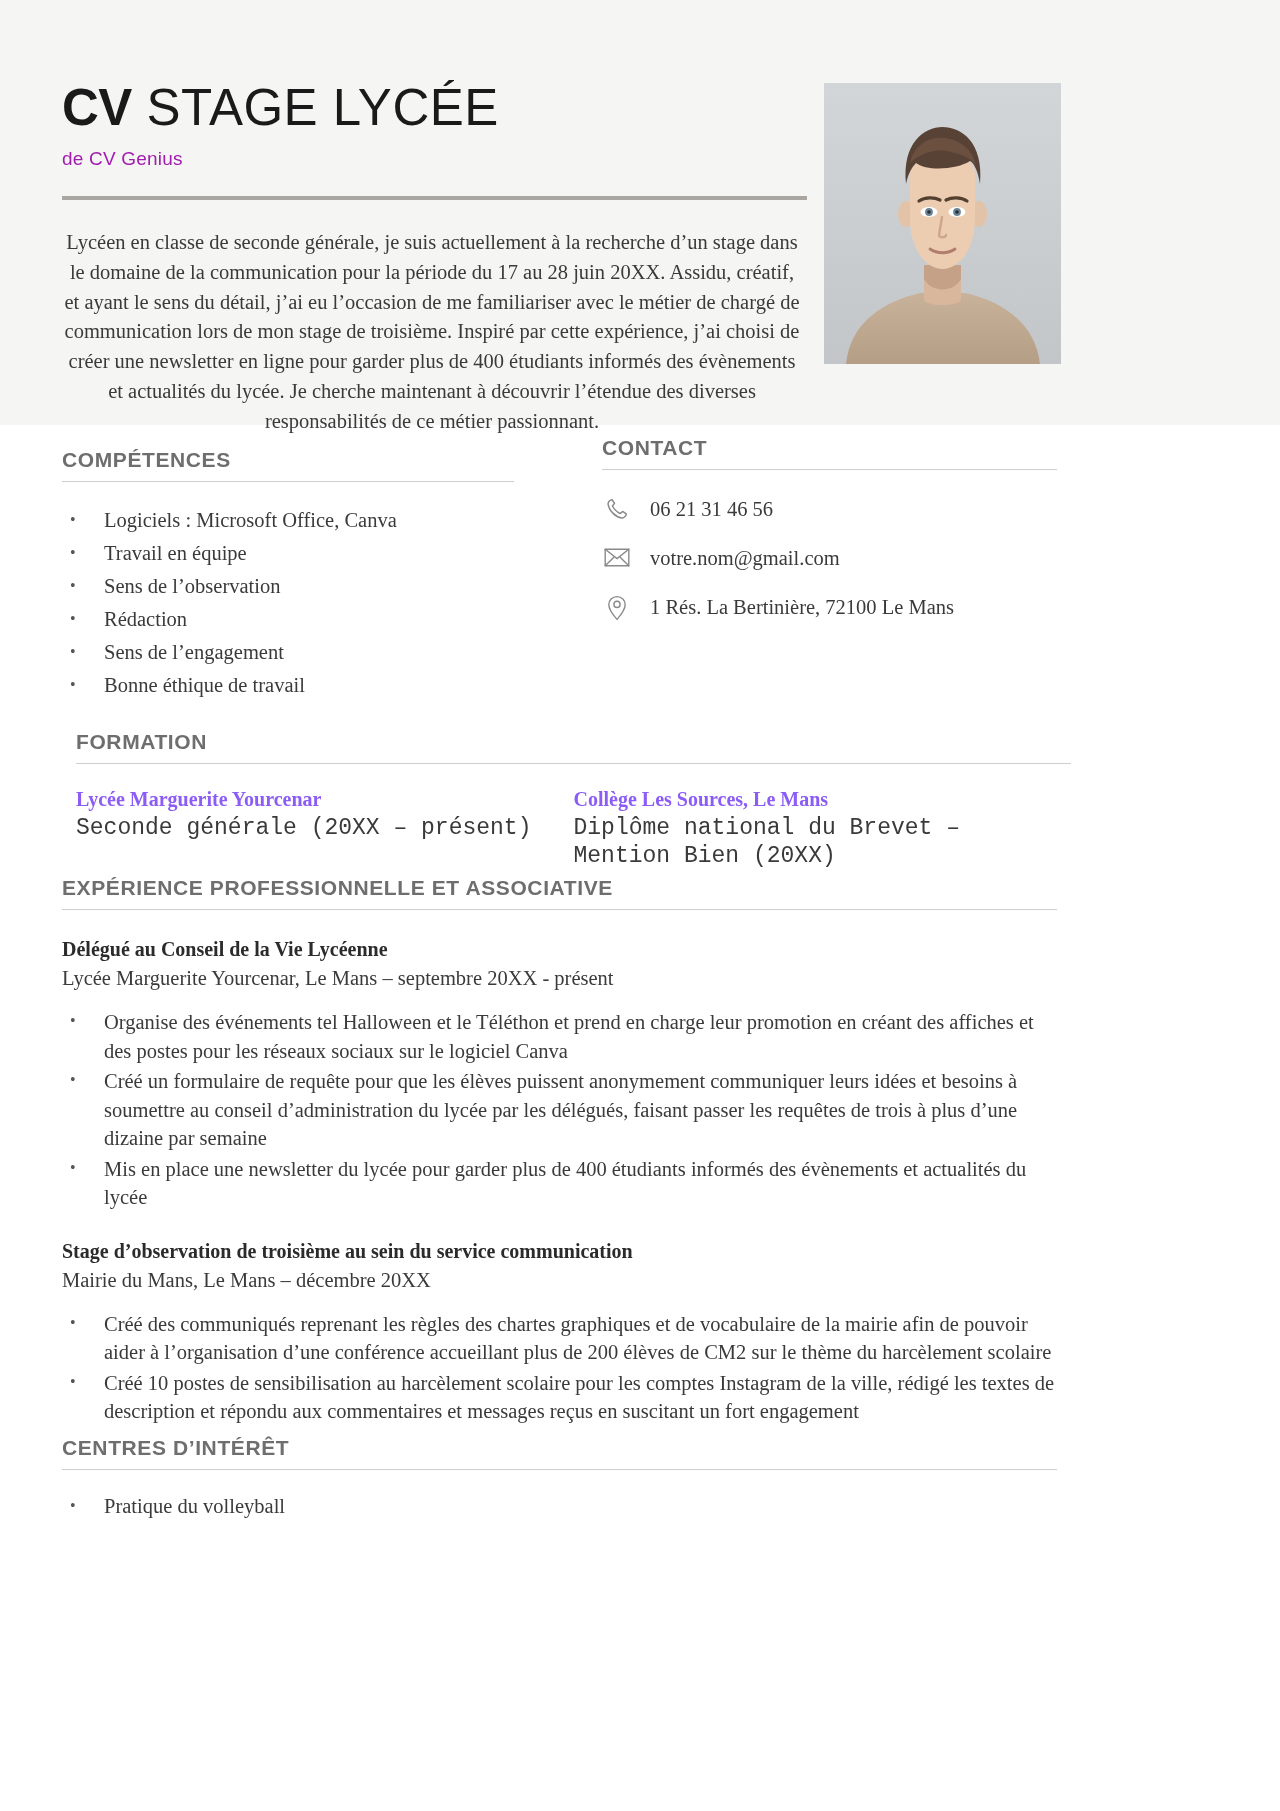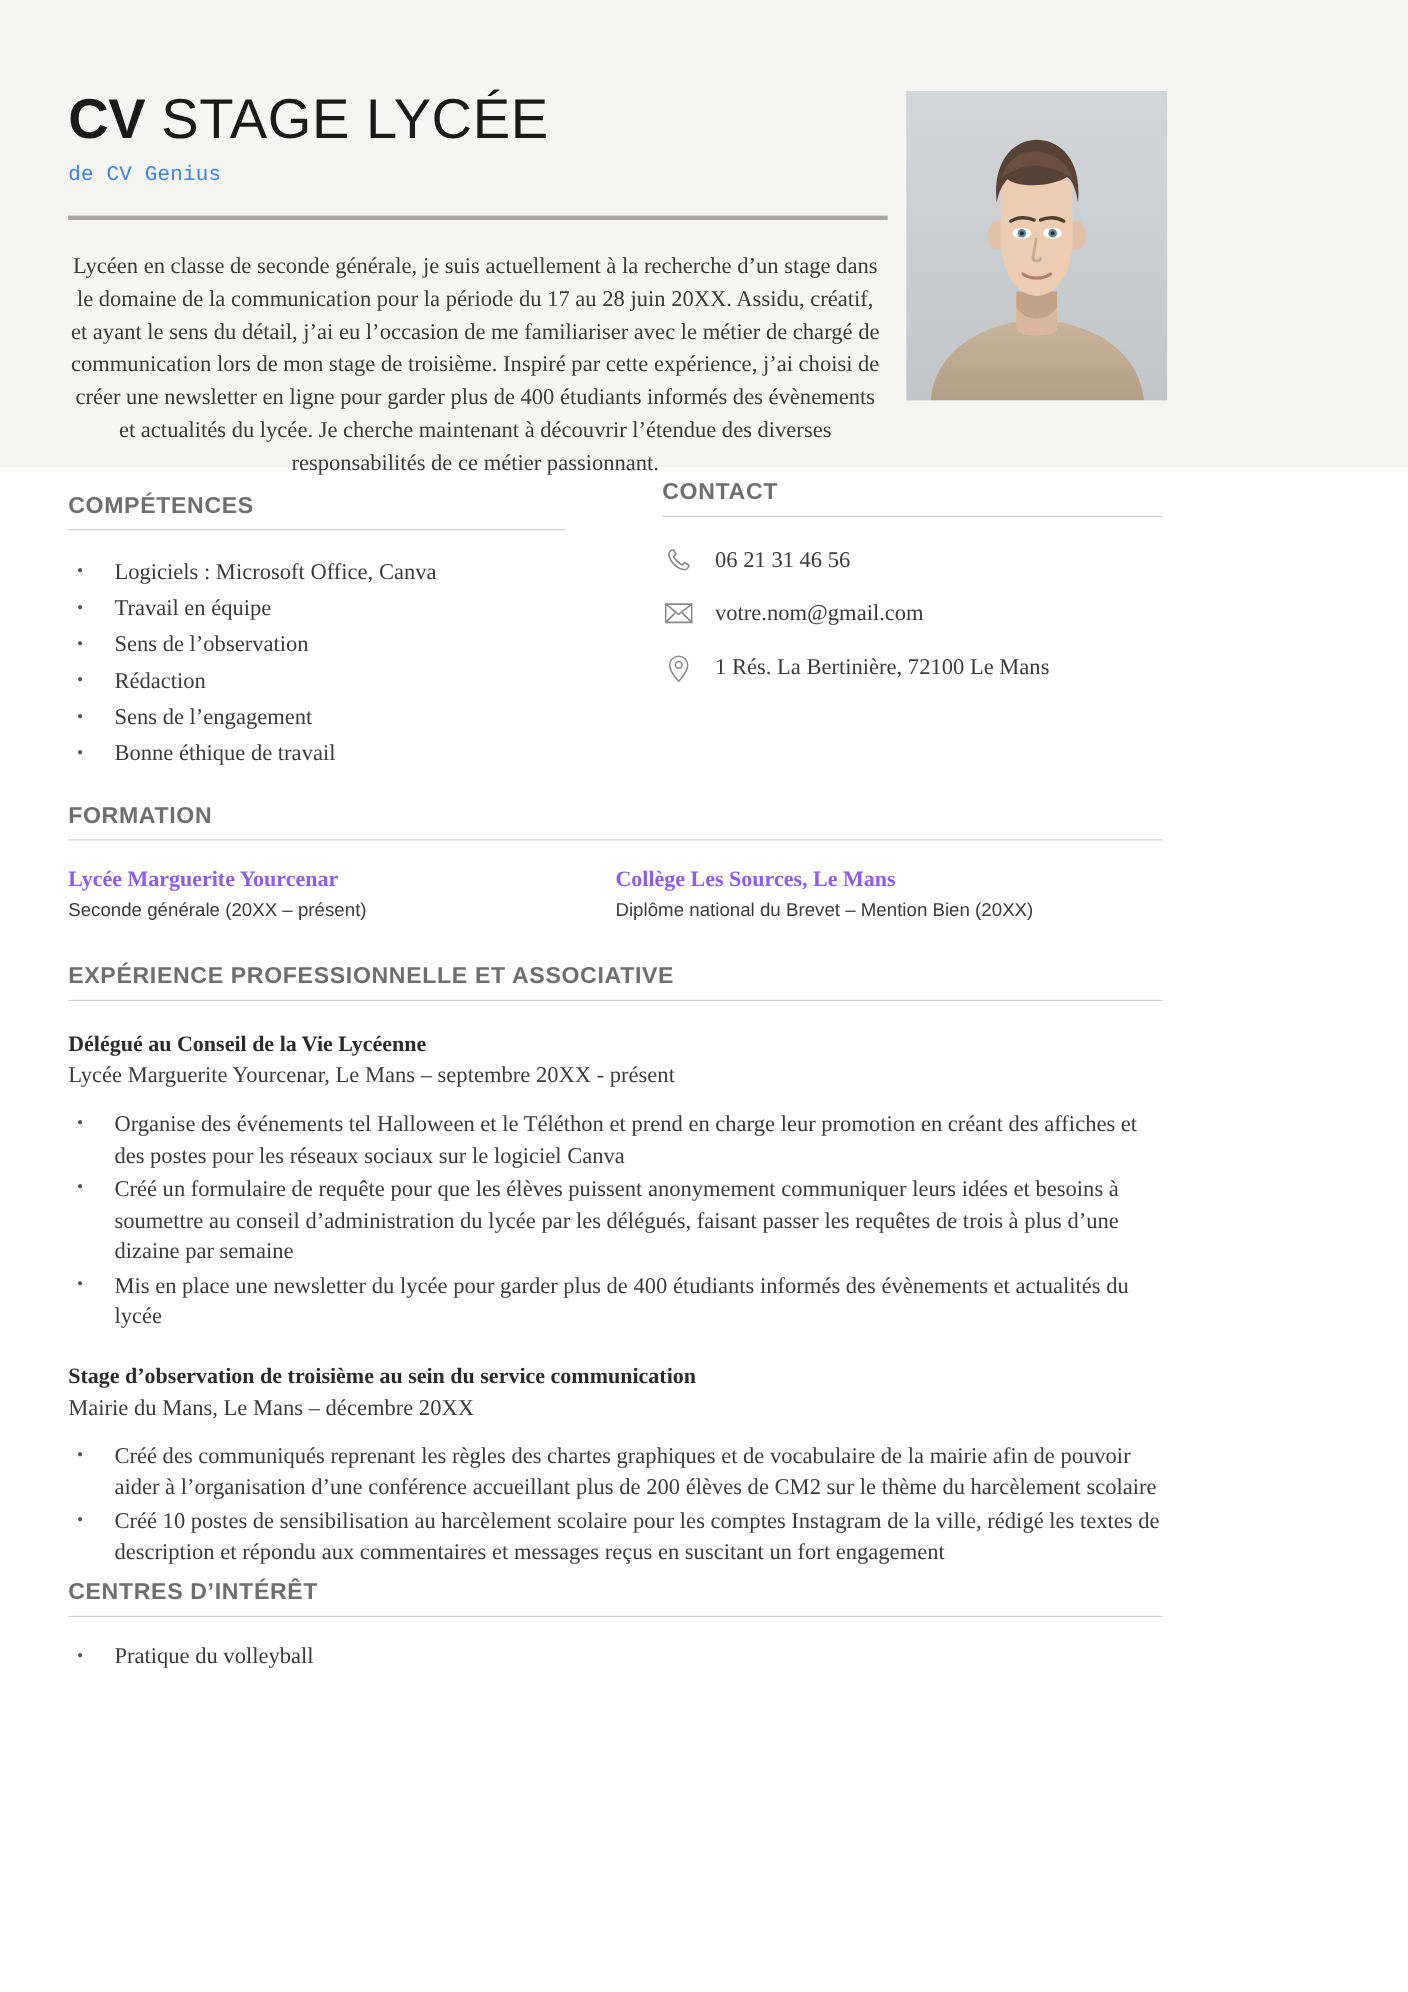--- a/index.html
+++ b/index.html
@@ -44,23 +44,23 @@
     color: #1a1a1a;
     font-weight: 300;
     white-space: nowrap;
   }
   .name-line .strong {
     font-weight: 700;
     letter-spacing: -0.5px;
   }
 
   .subtitle {
-    font-family: Liberation Mono, monospace;
+    font-family: Liberation Sans, sans-serif;
     font-size: 19px;
-    color: #3b82f6;
+    color: #a21caf;
     font-weight: 400;
     margin-top: 10px;
     letter-spacing: 0.2px;
   }
 
   .header-rule {
     position: absolute;
     left: 62px;
     top: 196px;
     width: 745px;
@@ -154,39 +154,39 @@
   .contact-row .txt {
     font-family: "Liberation Serif", serif;
     font-size: 20.5px;
     color: #3a3a3a;
     line-height: 26px;
   }
 
   
   .formation {
     position: absolute;
-    left: 62px;
+    left: 76px;
     top: 730px;
     width: 995px;
   }
   .edu-grid {
     display: flex;
     margin-top: 22px;
   }
   .edu-col { width: 50%; padding-right: 16px; }
   .edu-school {
     font-family: "Liberation Serif", serif;
     font-size: 20px;
     font-weight: 700;
     color: #8b5cf6;
     line-height: 26px;
   }
   .edu-degree {
-    font-family: Liberation Sans, sans-serif;
-    font-size: 17px;
+    font-family: Liberation Mono, monospace;
+    font-size: 23px;
     color: #3a3a3a;
     line-height: 28px;
     margin-top: 2px;
   }
 
   
   .experience {
     position: absolute;
     left: 62px;
     top: 876px;

